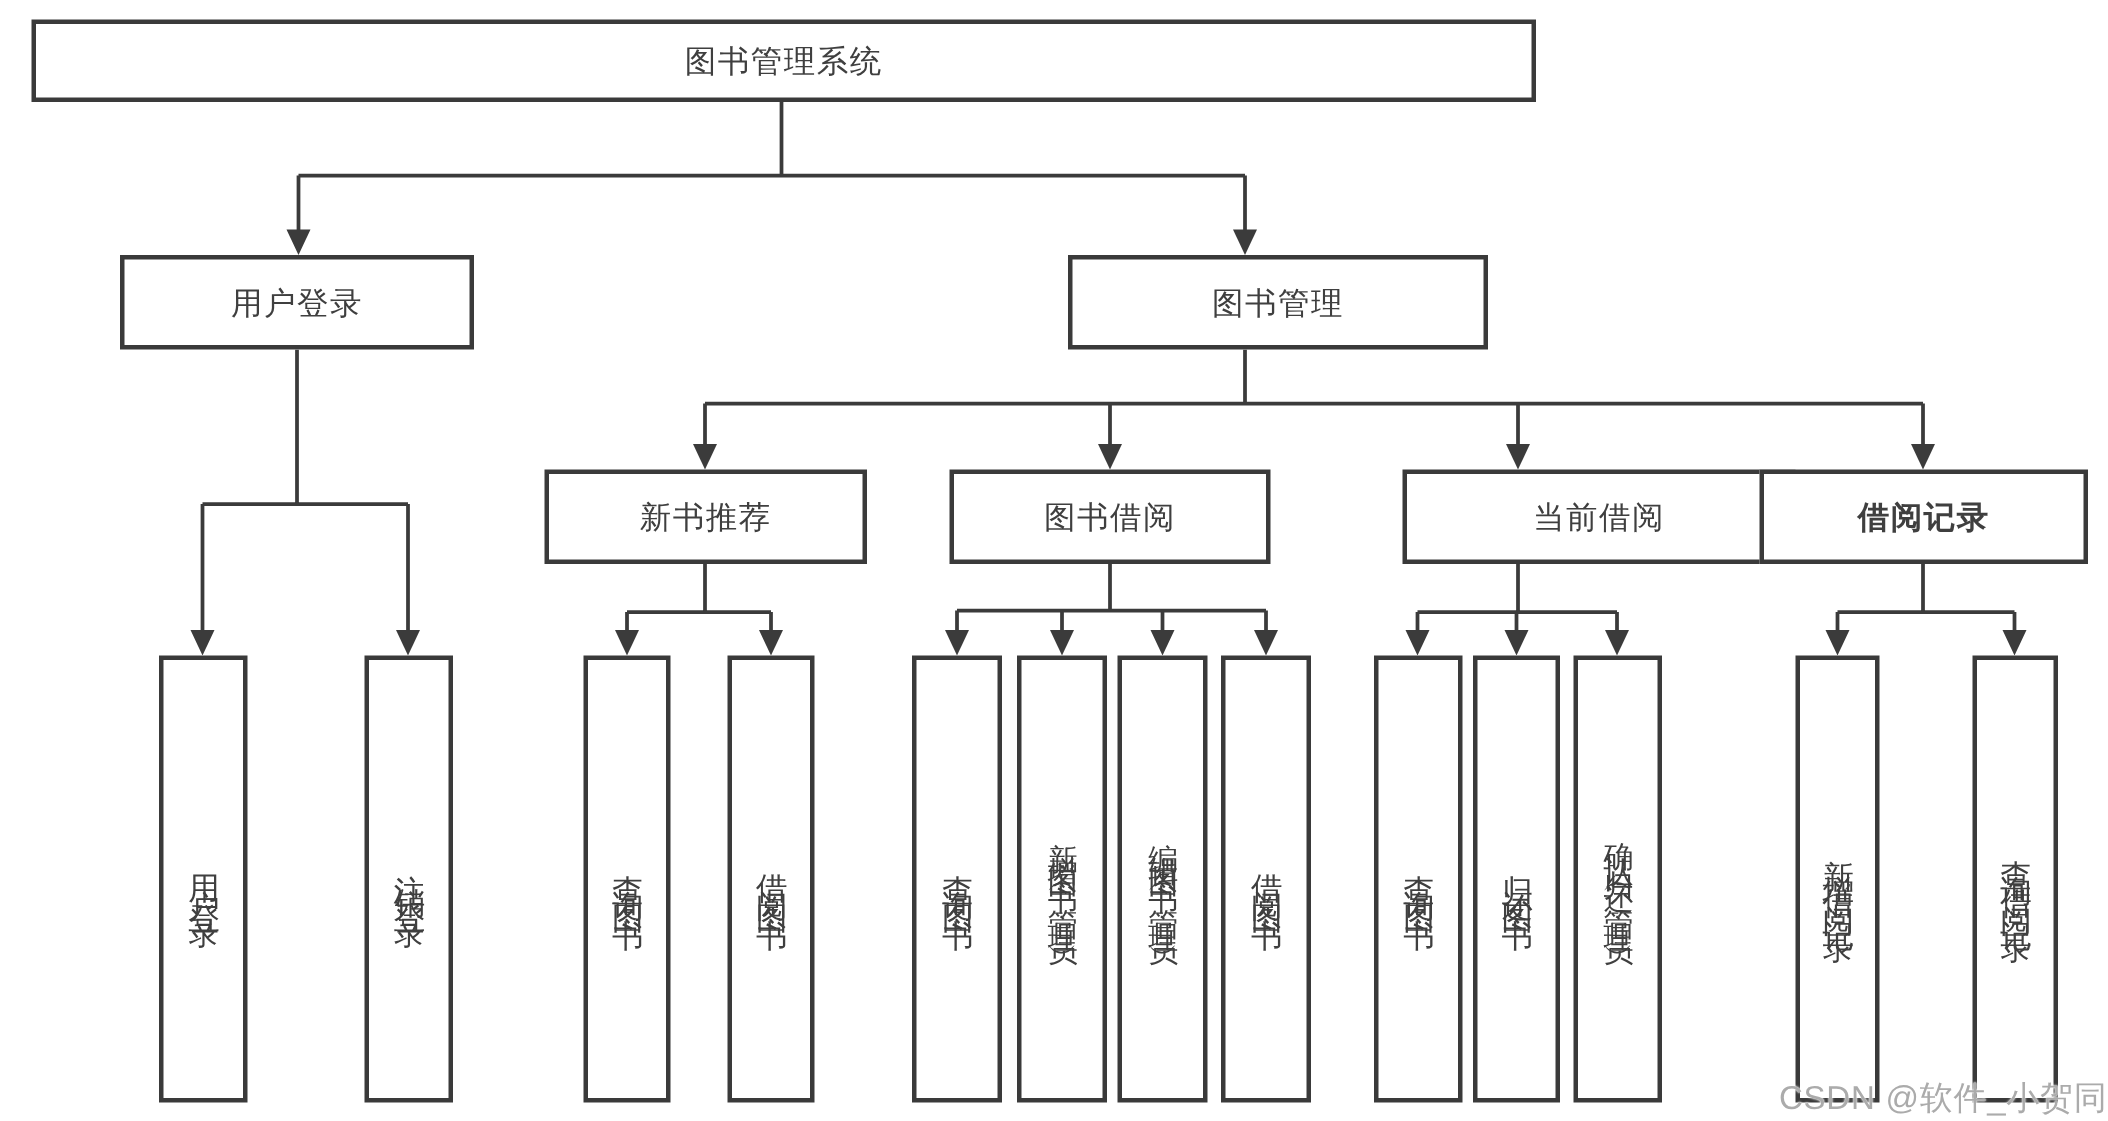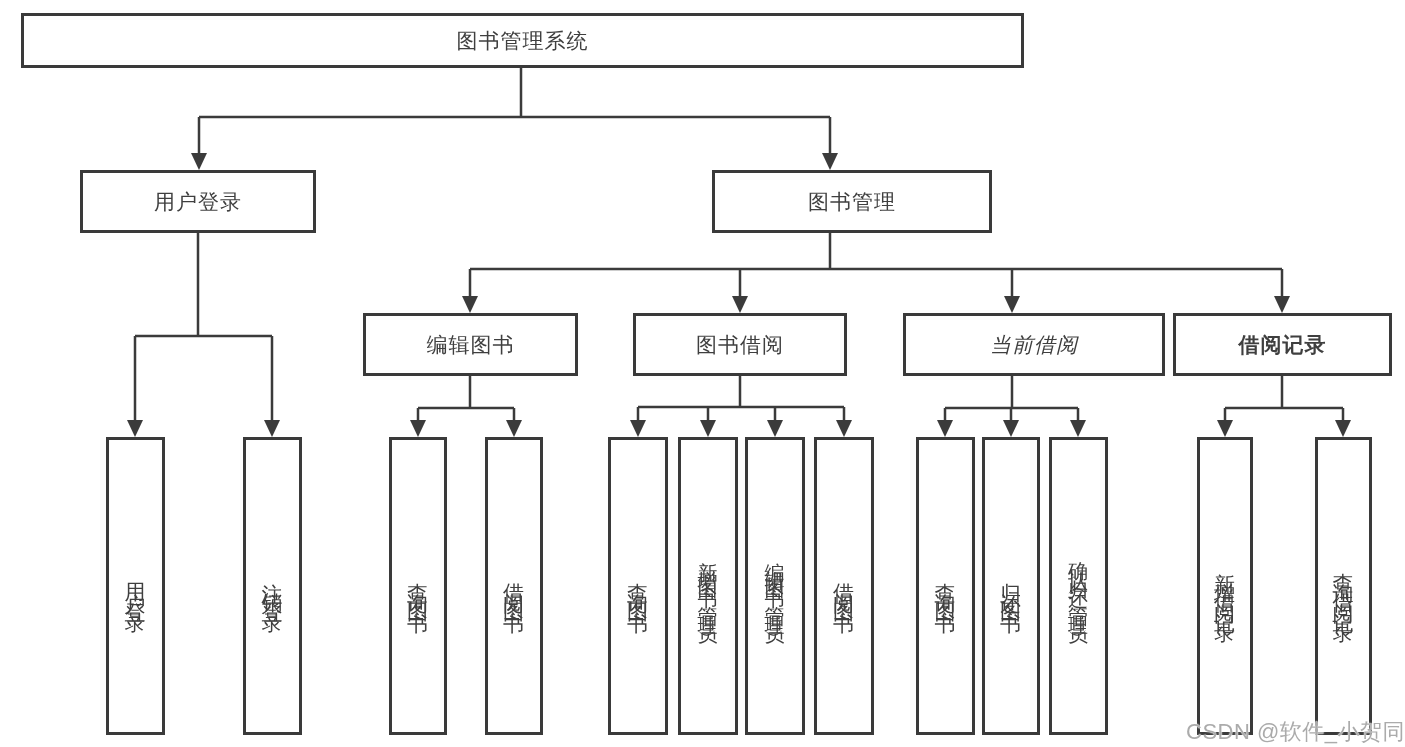--- a/index.html
+++ b/index.html
@@ -53,21 +53,21 @@
     line-height:1;
     text-align:center;
     font-size:21px;
   }
   
   .n-root   {left:21px;  top:13px;  width:1003px; height:55px;}
   .n-l2-0   {left:80px;  top:170px; width:236px;  height:63px;}
   .n-l2-1   {left:712px; top:170px; width:280px;  height:63px;}
   .n-l3-0   {left:363px; top:313px; width:215px;  height:63px;}
   .n-l3-1   {left:633px; top:313px; width:214px;  height:63px;}
-  .n-l3-2   {left:903px; top:313px; width:262px;  height:63px;font-style:italic;}
+  .n-l3-2   {left:935px; top:313px; width:262px;  height:63px;}
   .n-l3-3   {left:1173px;top:313px; width:219px;  height:63px;font-weight:bold;}
   .leaf     {top:437px;  height:298px;}
   .n-user-0 {left:106px; width:59px;}
   .n-user-1 {left:243px; width:59px;}
   .n-nb-0   {left:389px; width:58px;}
   .n-nb-1   {left:485px; width:58px;}
   .n-bw-0   {left:608px; width:60px;}
   .n-bw-1   {left:678px; width:60px;}
   .n-bw-2   {left:745px; width:60px;}
   .n-bw-3   {left:814px; width:60px;}
@@ -135,21 +135,21 @@
   </div>
 
   <div class="node n-l2-0">
     <span>用户登录</span>
   </div>
   <div class="node n-l2-1">
     <span>图书管理</span>
   </div>
 
   <div class="node n-l3-0">
-    <span>编辑图书</span>
+    <span>新书推荐</span>
   </div>
   <div class="node n-l3-1">
     <span>图书借阅</span>
   </div>
   <div class="node n-l3-2">
     <span>当前借阅</span>
   </div>
   <div class="node n-l3-3">
     <span>借阅记录</span>
   </div>

